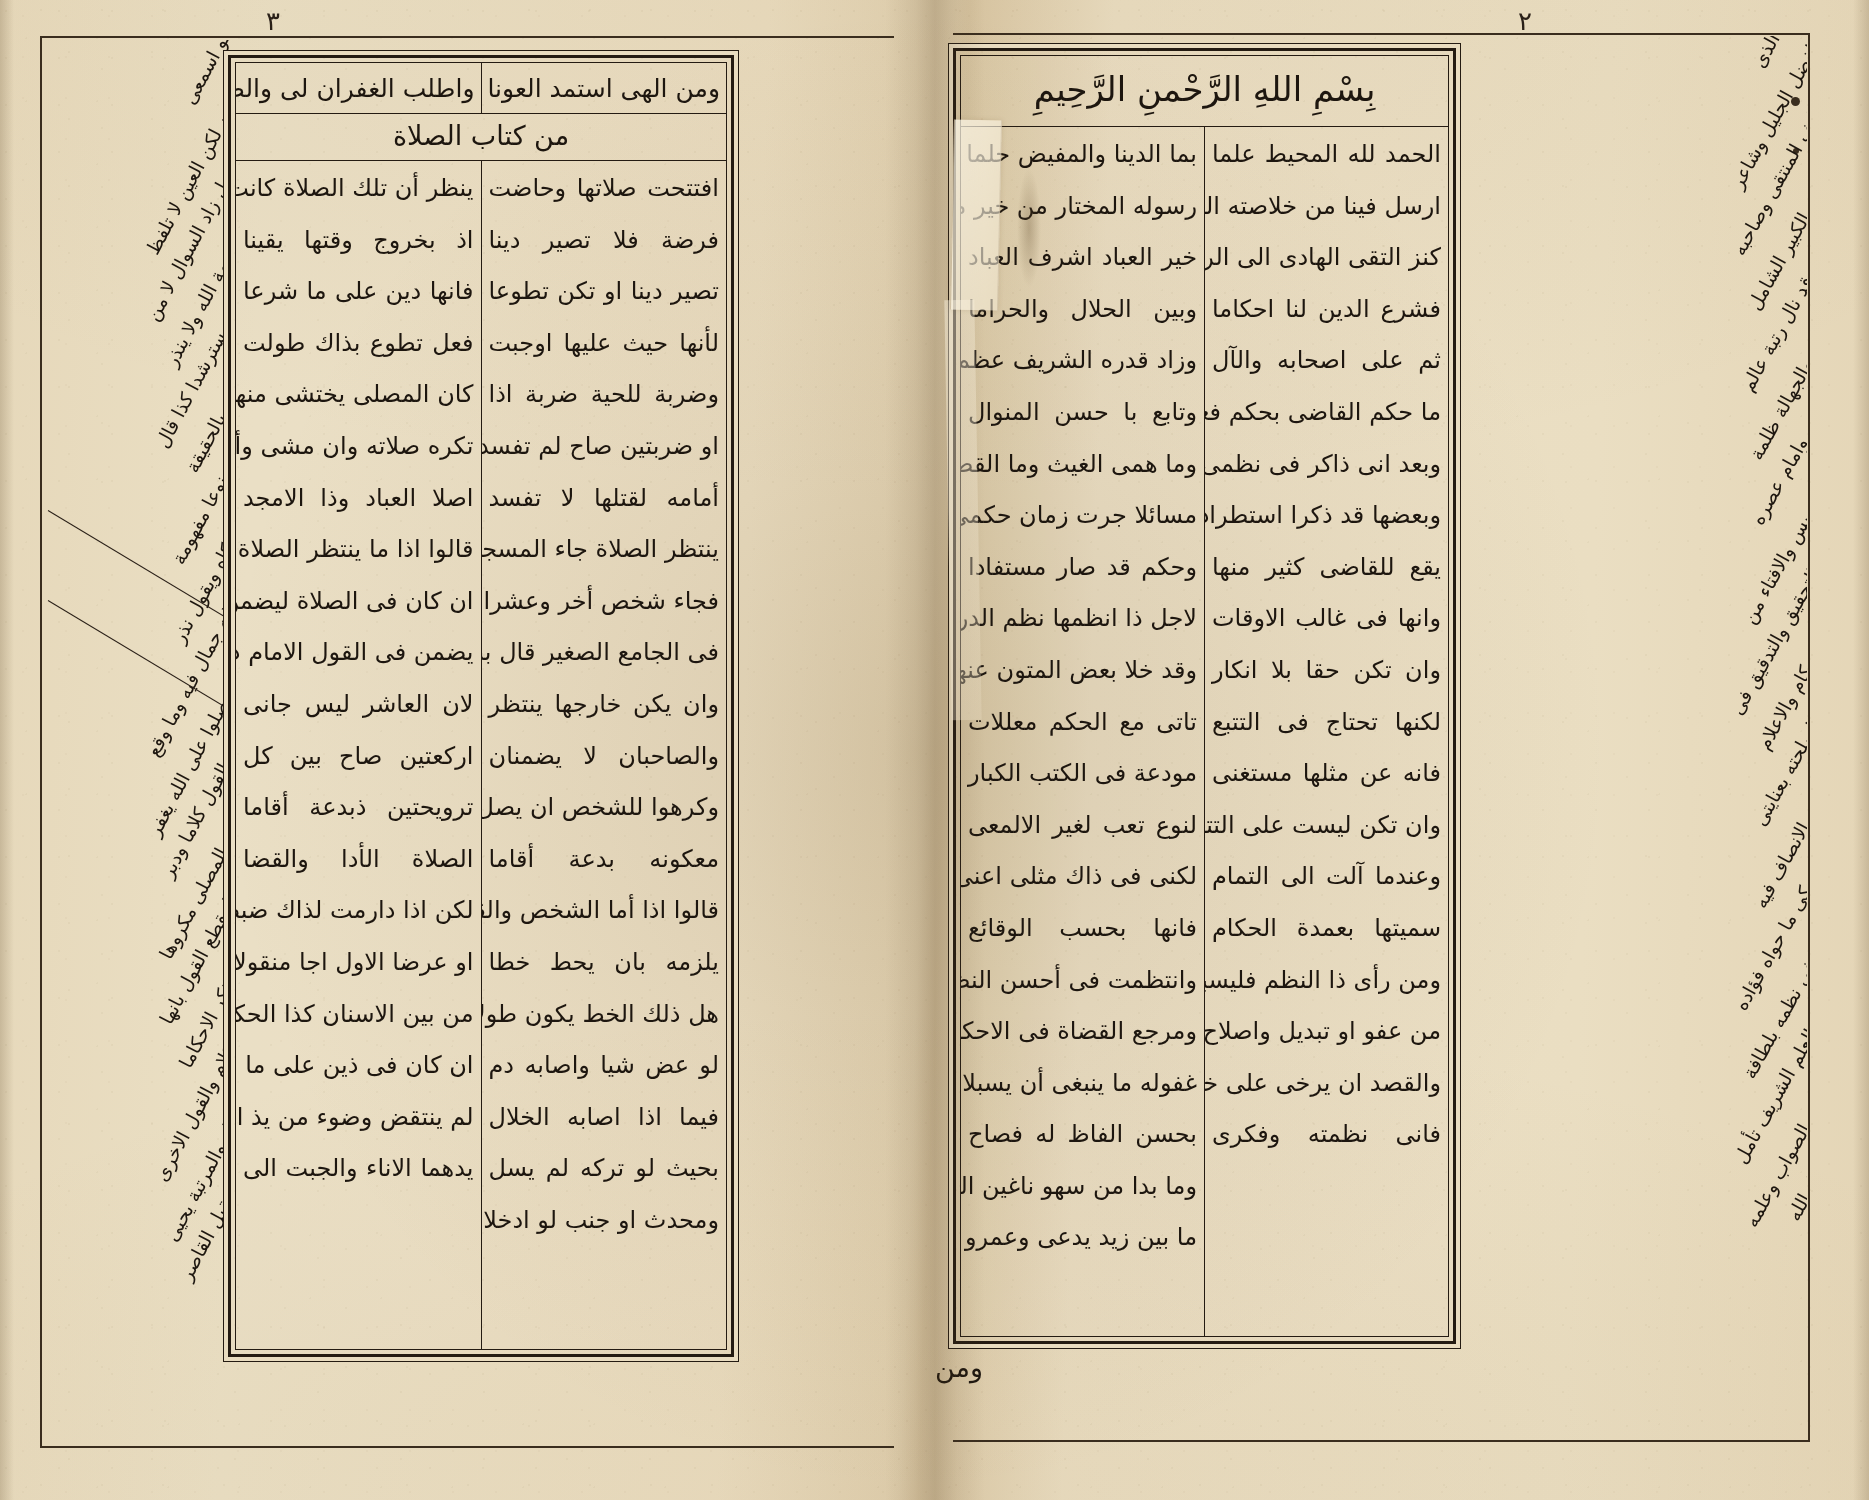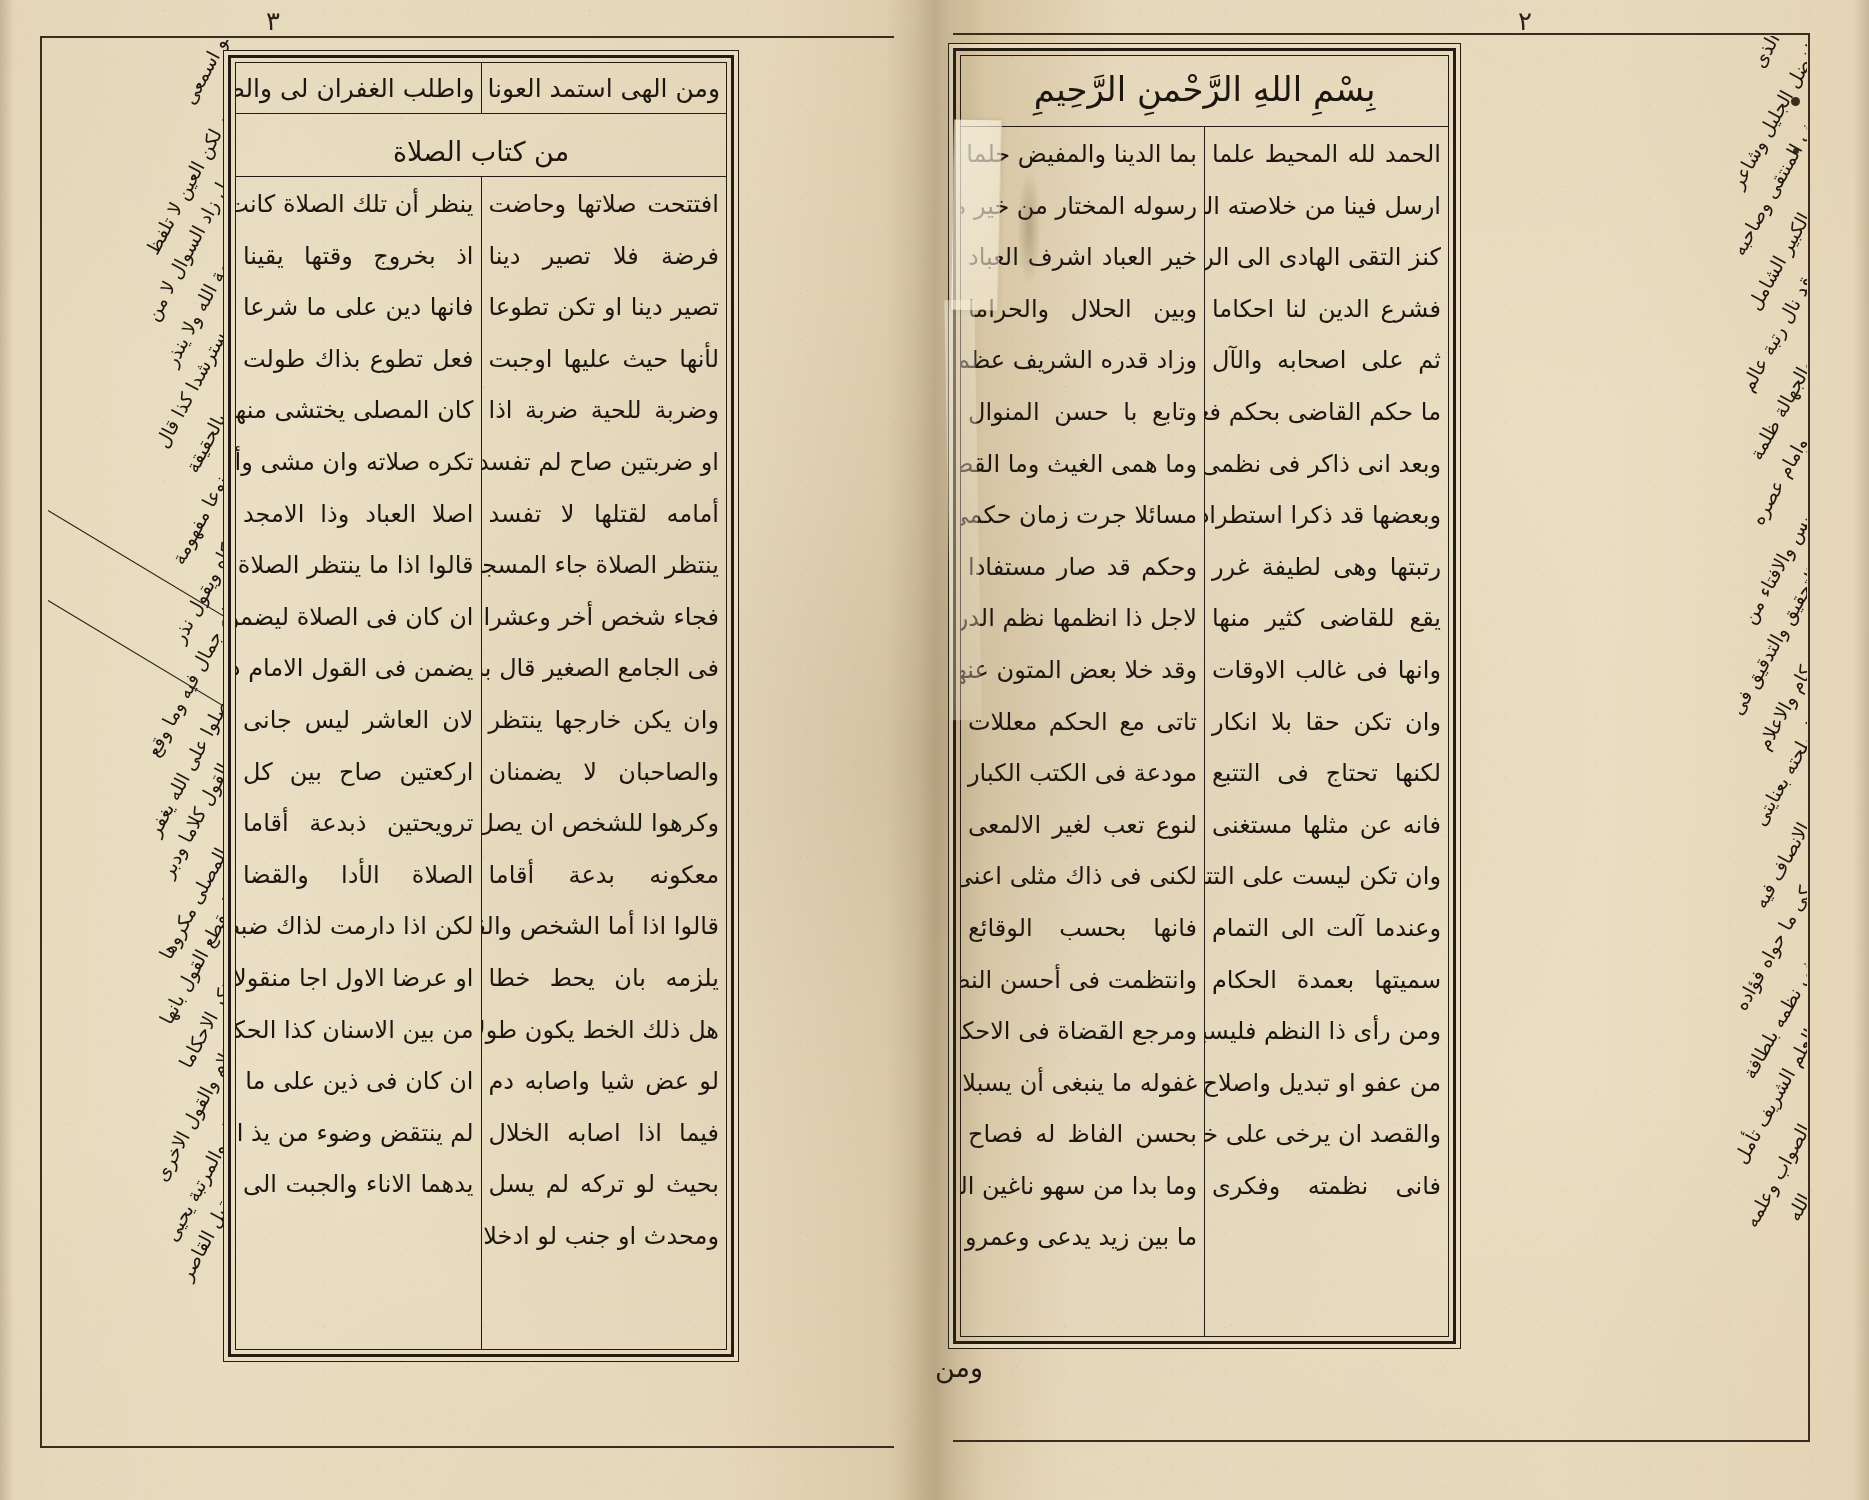--- a/index.html
+++ b/index.html
@@ -87,21 +87,21 @@
 
   .block-inner{position:absolute;inset:4px;border:1px solid #241b12;display:flex;flex-direction:column;}
 
   
   .band{display:flex;flex-direction:row;border-bottom:1px solid #241b12;}
   .band .cell{flex:1 1 50%;padding:4px 6px 2px;overflow:hidden;}
   .band .cell + .cell{border-right:1px solid #241b12;}
 
   .section-head{
     border-bottom:1px solid #241b12;
-    text-align:center;padding:5px 0 7px;margin-top:16px;
+    text-align:center;padding:5px 0 7px;
   }
 
   .cols{flex:1 1 auto;display:flex;flex-direction:row;min-height:0;}
   .col{flex:1 1 50%;padding:2px 7px 0;overflow:hidden;}
   .col + .col{border-right:1px solid #241b12;}
 
   
   .ln{
     font-family:"DejaVu Sans","Liberation Sans",sans-serif;
     color:#1d160f;
@@ -303,21 +303,20 @@
       <div class="cols">
         <div class="col" id="rp-col-right">
             <div class="ln">الحمد لله المحيط علما</div>
             <div class="ln">ارسل فينا من خلاصته البشير</div>
             <div class="ln">كنز التقى الهادى الى الرشاد</div>
             <div class="ln">فشرع الدين لنا احكاما</div>
             <div class="ln">ثم على اصحابه والآل</div>
             <div class="ln">ما حكم القاضى بحكم فعدل</div>
             <div class="ln">وبعد انى ذاكر فى نظمى</div>
             <div class="ln">وبعضها قد ذكرا استطرادا</div>
-            <div class="ln">رتبتها وهى لطيفة غرر</div>
             <div class="ln">يقع للقاضى كثير منها</div>
             <div class="ln">وانها فى غالب الاوقات</div>
             <div class="ln">وان تكن حقا بلا انكار</div>
             <div class="ln">لكنها تحتاج فى التتبع</div>
             <div class="ln">فانه عن مثلها مستغنى</div>
             <div class="ln">وان تكن ليست على التتابع</div>
             <div class="ln">وعندما آلت الى التمام</div>
             <div class="ln">سميتها بعمدة الحكام</div>
             <div class="ln">ومن رأى ذا النظم فليسبل على</div>
             <div class="ln">من عفو او تبديل واصلاح</div>

